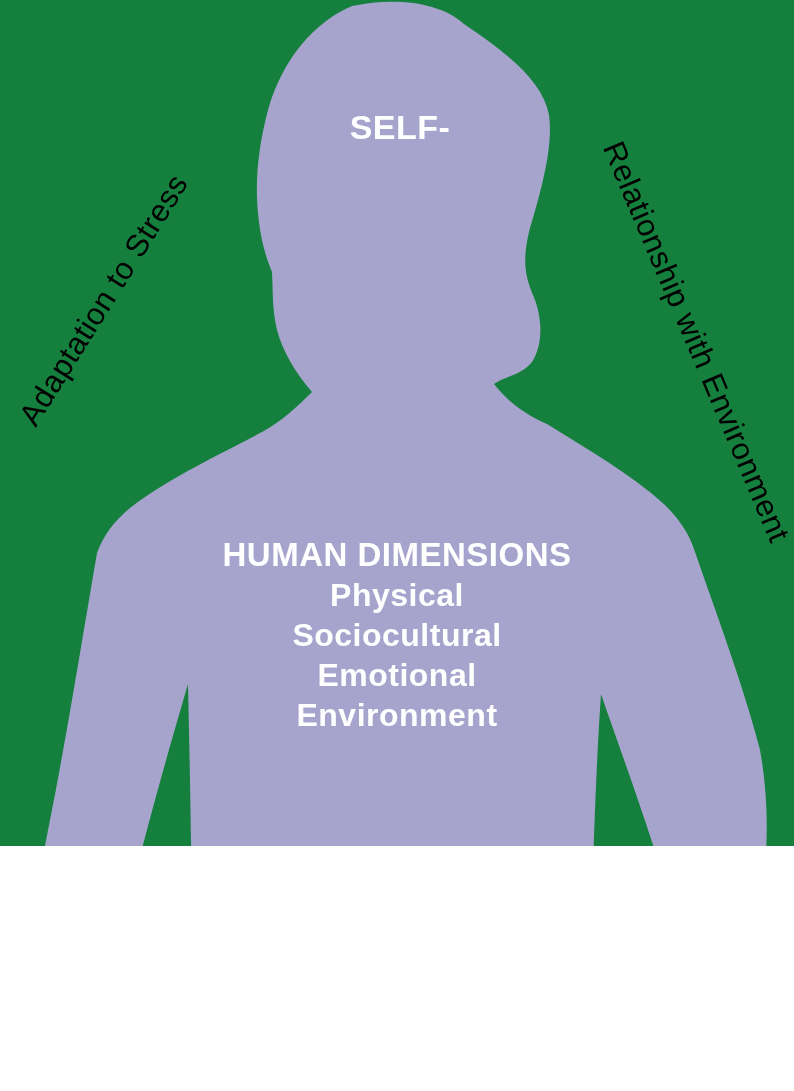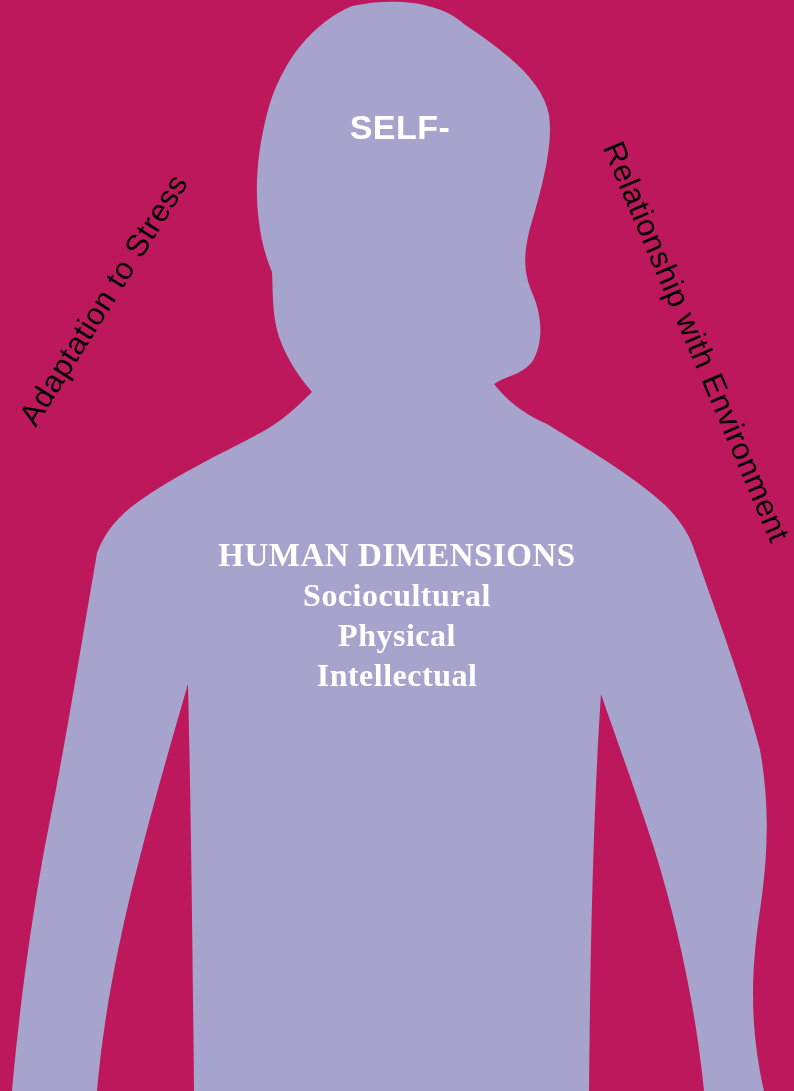--- a/index.html
+++ b/index.html
@@ -3,22 +3,22 @@
 <meta charset="utf-8">
 <style>
   html, body {
     margin: 0;
     padding: 0;
     background: #ffffff;
   }
   .canvas {
     position: relative;
     width: 794px;
-    height: 1091px;
-    background: #be185d;
+    height: 846px;
+    background: #15803d;
     overflow: hidden;
     font-family: "Liberation Sans", "DejaVu Sans", sans-serif;
   }
   .silhouette-svg {
     position: absolute;
     left: 0;
     top: 0;
     width: 794px;
     height: 1091px;
   }
@@ -110,24 +110,25 @@
          C 266,258 261,240 259,222
          C 254,185 258,148 268,110
          C 282,60 314,22 352,6
          Z" fill="#a6a4cc" stroke="none"></path>
   </svg>
 
   <div class="head-label" style="color: rgb(255, 255, 255);">
     <div>SELF-</div>
   </div>
 
-  <div class="chest-label" style="color: rgb(255, 255, 255); font-family: Liberation Serif, serif;">
+  <div class="chest-label" style="color: rgb(255, 255, 255);">
     <div class="chest-title">HUMAN DIMENSIONS</div>
+    <div class="chest-item">Physical</div>
     <div class="chest-item">Sociocultural</div>
-    <div class="chest-item">Physical</div>
-    <div class="chest-item">Intellectual</div>
+    <div class="chest-item">Emotional</div>
+    <div class="chest-item">Environment</div>
   </div>
 
   <div class="rotated-label left" style="color: rgb(0, 0, 0); transform: translate(-50%, -50%) rotate(-58deg);">Adaptation to Stress</div>
 
   <div class="rotated-label right" style="color: rgb(0, 0, 0); transform: translate(-50%, -50%) rotate(67deg);">Relationship with Environment</div>
 
 </div>
 
 </body></html>

